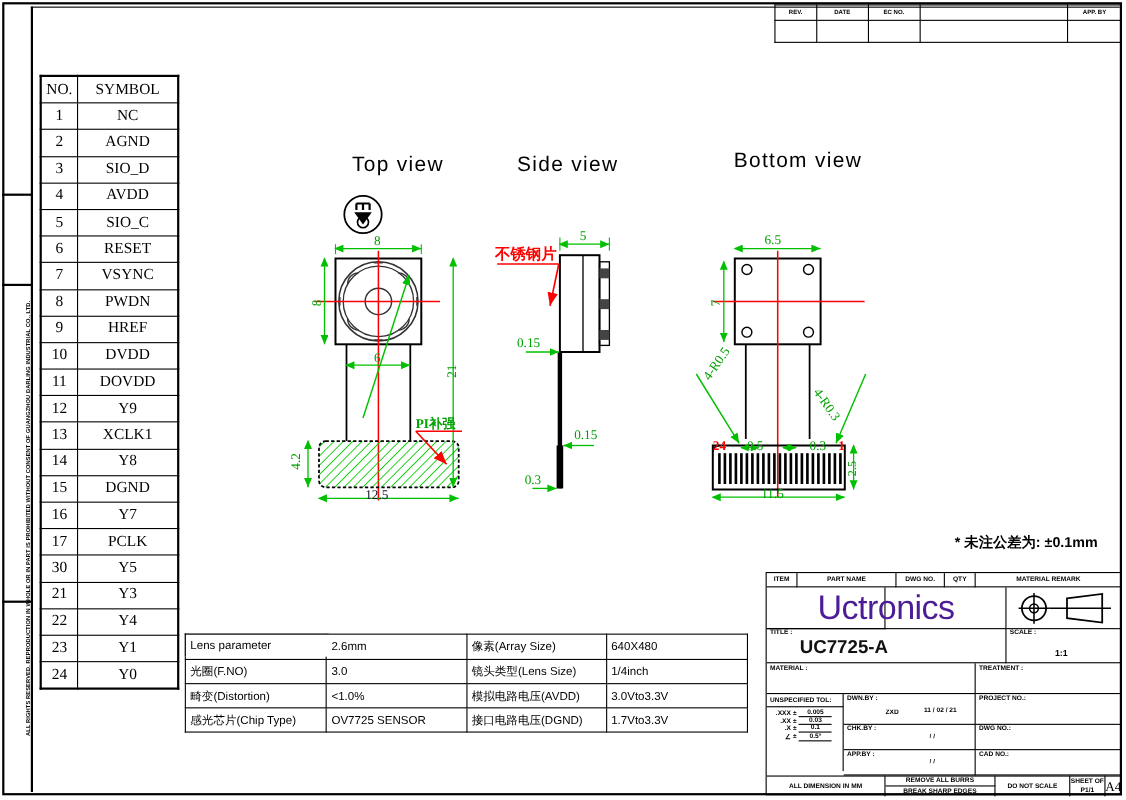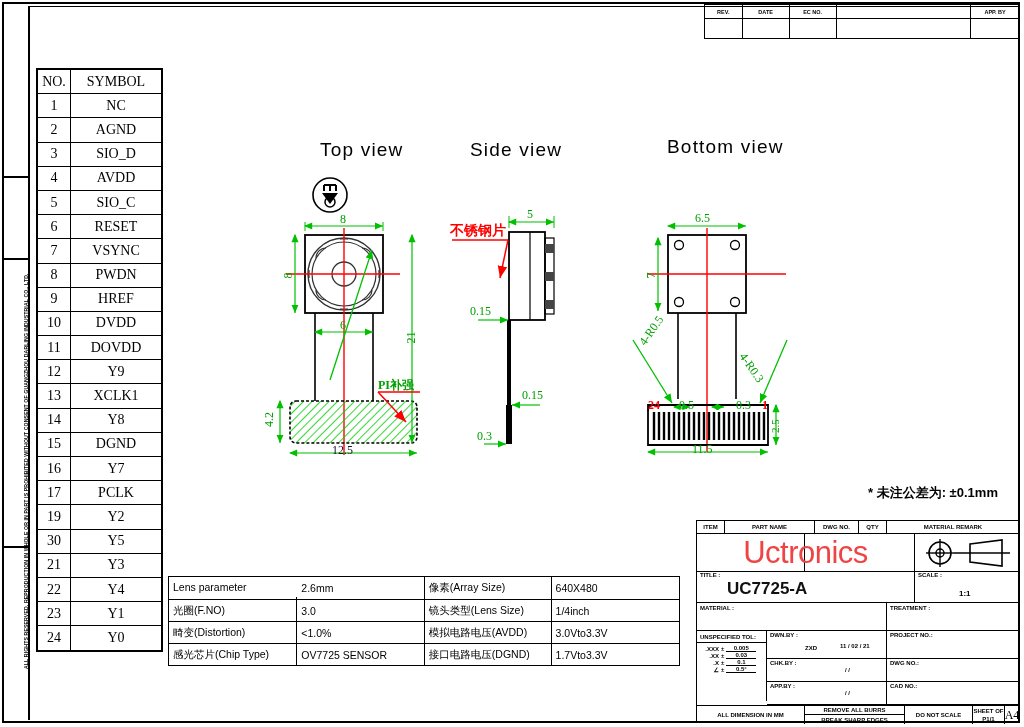--- a/index.html
+++ b/index.html
@@ -51,21 +51,21 @@
   #title-block{left:696px;top:520px;width:324px;height:203px;
       border:1.5px solid #000;box-sizing:border-box;font-family:"Liberation Sans",sans-serif;}
   #title-block .cell{position:absolute;box-sizing:border-box;font-size:6px;font-weight:bold;
       overflow:hidden;}
   .bd-r{border-right:1px solid #000;}
   .bd-b{border-bottom:1px solid #000;}
   .bd-t{border-top:1px solid #000;}
   .ctr{display:flex;align-items:center;justify-content:center;}
   .lft{display:flex;align-items:center;padding-left:3px;}
   #brand{font-family:"Liberation Sans",sans-serif;font-size:31px;font-weight:normal;
-      letter-spacing:-.5px;color:#ef4444;}
+      letter-spacing:-.5px;color:#4c1d95;}
   #model{font-family:"Liberation Sans",sans-serif;font-size:17px;color:#111;}
   .tol-row{display:flex;align-items:center;font-size:6px;font-weight:bold;}
   .tol-row .u{border-bottom:1px solid #000;width:30px;text-align:center;}
   
   #draw{left:0;top:0;width:1024px;height:727px;pointer-events:none;}
 </style>
 </head>
 <body>
 
 <div class="abs" id="sheet-frame"></div>
@@ -162,24 +162,20 @@
           <td class="n">15</td>
           <td class="s">DGND</td>
         </tr>
         <tr>
           <td class="n">16</td>
           <td class="s">Y7</td>
         </tr>
         <tr>
           <td class="n">17</td>
           <td class="s">PCLK</td>
-        </tr>
-        <tr>
-          <td class="n">19</td>
-          <td class="s">Y2</td>
         </tr>
         <tr>
           <td class="n">30</td>
           <td class="s">Y5</td>
         </tr>
         <tr>
           <td class="n">21</td>
           <td class="s">Y3</td>
         </tr>
         <tr>

